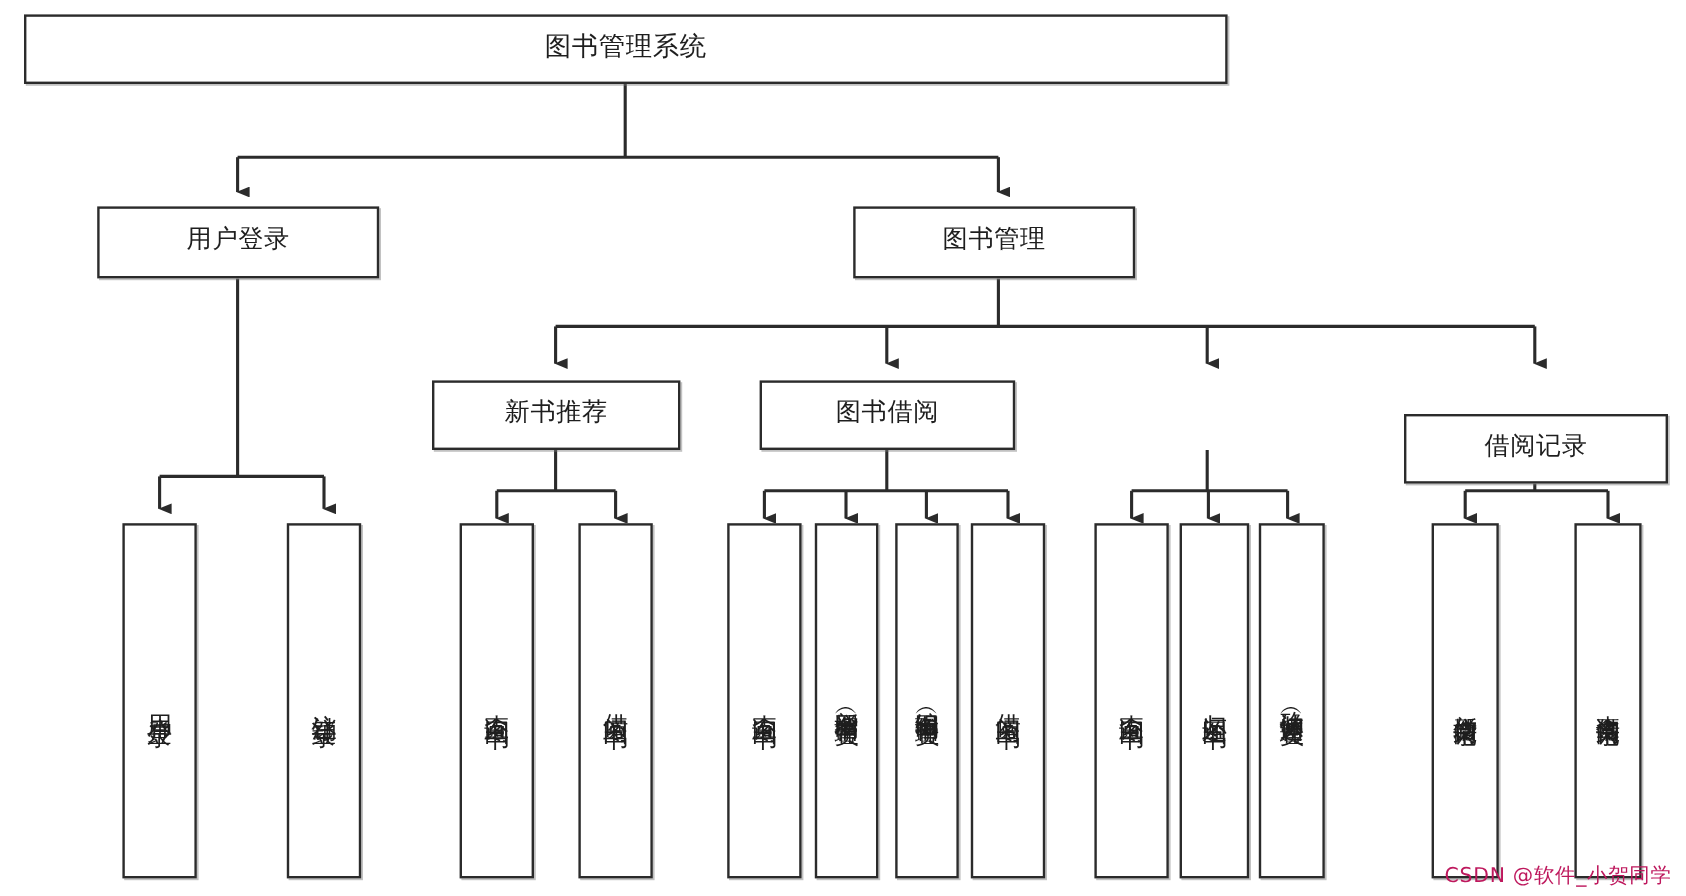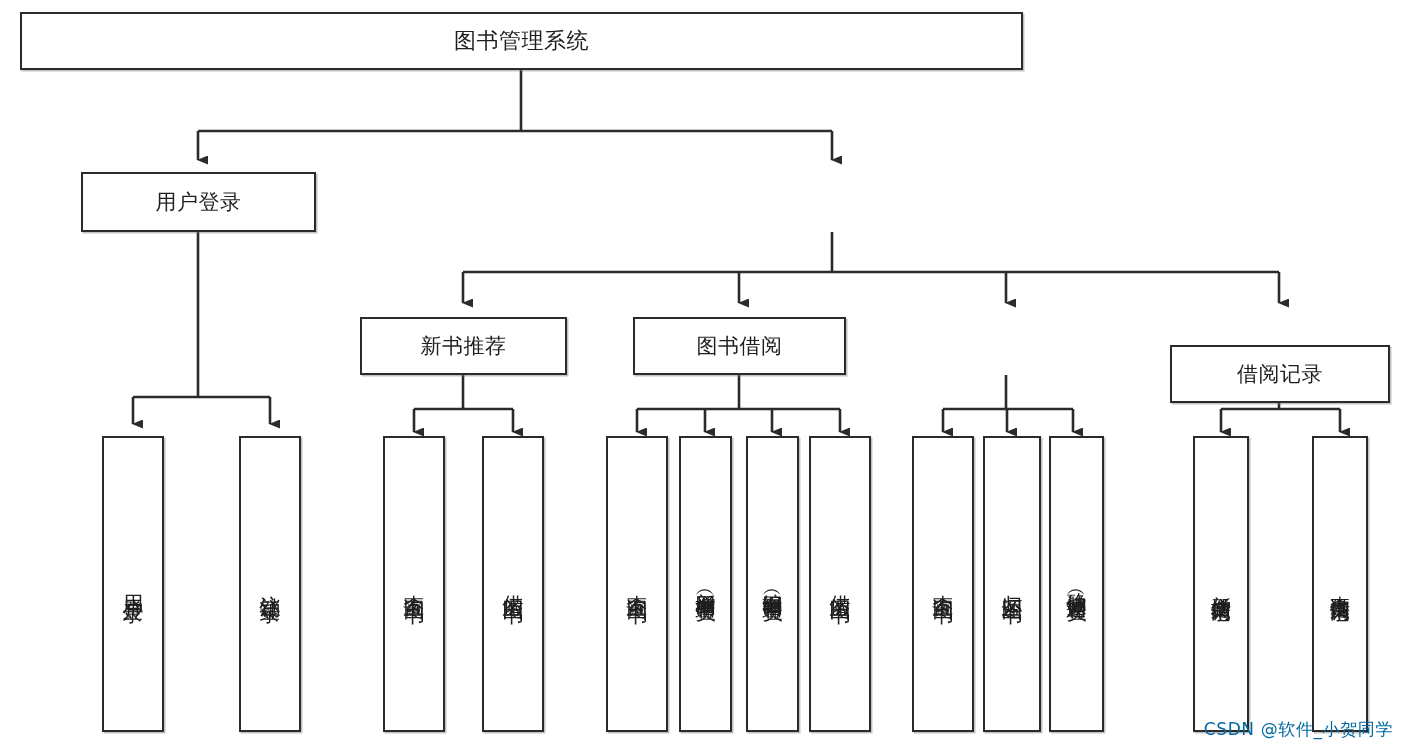--- a/index.html
+++ b/index.html
@@ -39,20 +39,21 @@
   }
   .node .label {
     color: #1e1e1e;
     line-height: 1.18;
     text-align: center;
     white-space: pre;
   }
   .node.horizontal .label {
     font-size: 21px;
     letter-spacing: 0.5px;
+    font-family: Liberation Mono, monospace;
   }
   .node.root .label {
     font-size: 22px;
   }
   .node.vertical {
     align-items: center;
     justify-content: center;
   }
   .node.vertical .label {
     writing-mode: vertical-rl;
@@ -64,21 +65,21 @@
   }
   .node.vertical.narrow .label {
     font-size: 20px;
     letter-spacing: 1.5px;
   }
   .watermark {
     position: absolute;
     right: 12px;
     bottom: 6px;
     font-size: 17px;
-    color: #0369a1;
+    color: #be185d;
     letter-spacing: 0.6px;
     z-index: 5;
     white-space: nowrap;
   }
 </style>
 </head>
 <body>
 
 <div id="diagram-root">
 
@@ -133,20 +134,23 @@
   </svg>
 
   <div class="node root horizontal" style="left:20px; top:12px; width:1003px; height:58px;">
     <span class="label">图书管理系统</span>
   </div>
 
   <div class="node horizontal" style="left:81px; top:172px; width:235px; height:60px;">
     <span class="label">用户登录</span>
   </div>
 
+  <div class="node horizontal" style="left:711px; top:172px; width:235px; height:60px;">
+    <span class="label">图书管理</span>
+  </div>
 
   <div class="node horizontal" style="left:633px; top:317px; width:213px; height:58px;">
     <span class="label">图书借阅</span>
   </div>
 
   <div class="node horizontal" style="left:360px; top:317px; width:207px; height:58px;">
     <span class="label">新书推荐</span>
   </div>
 
 

